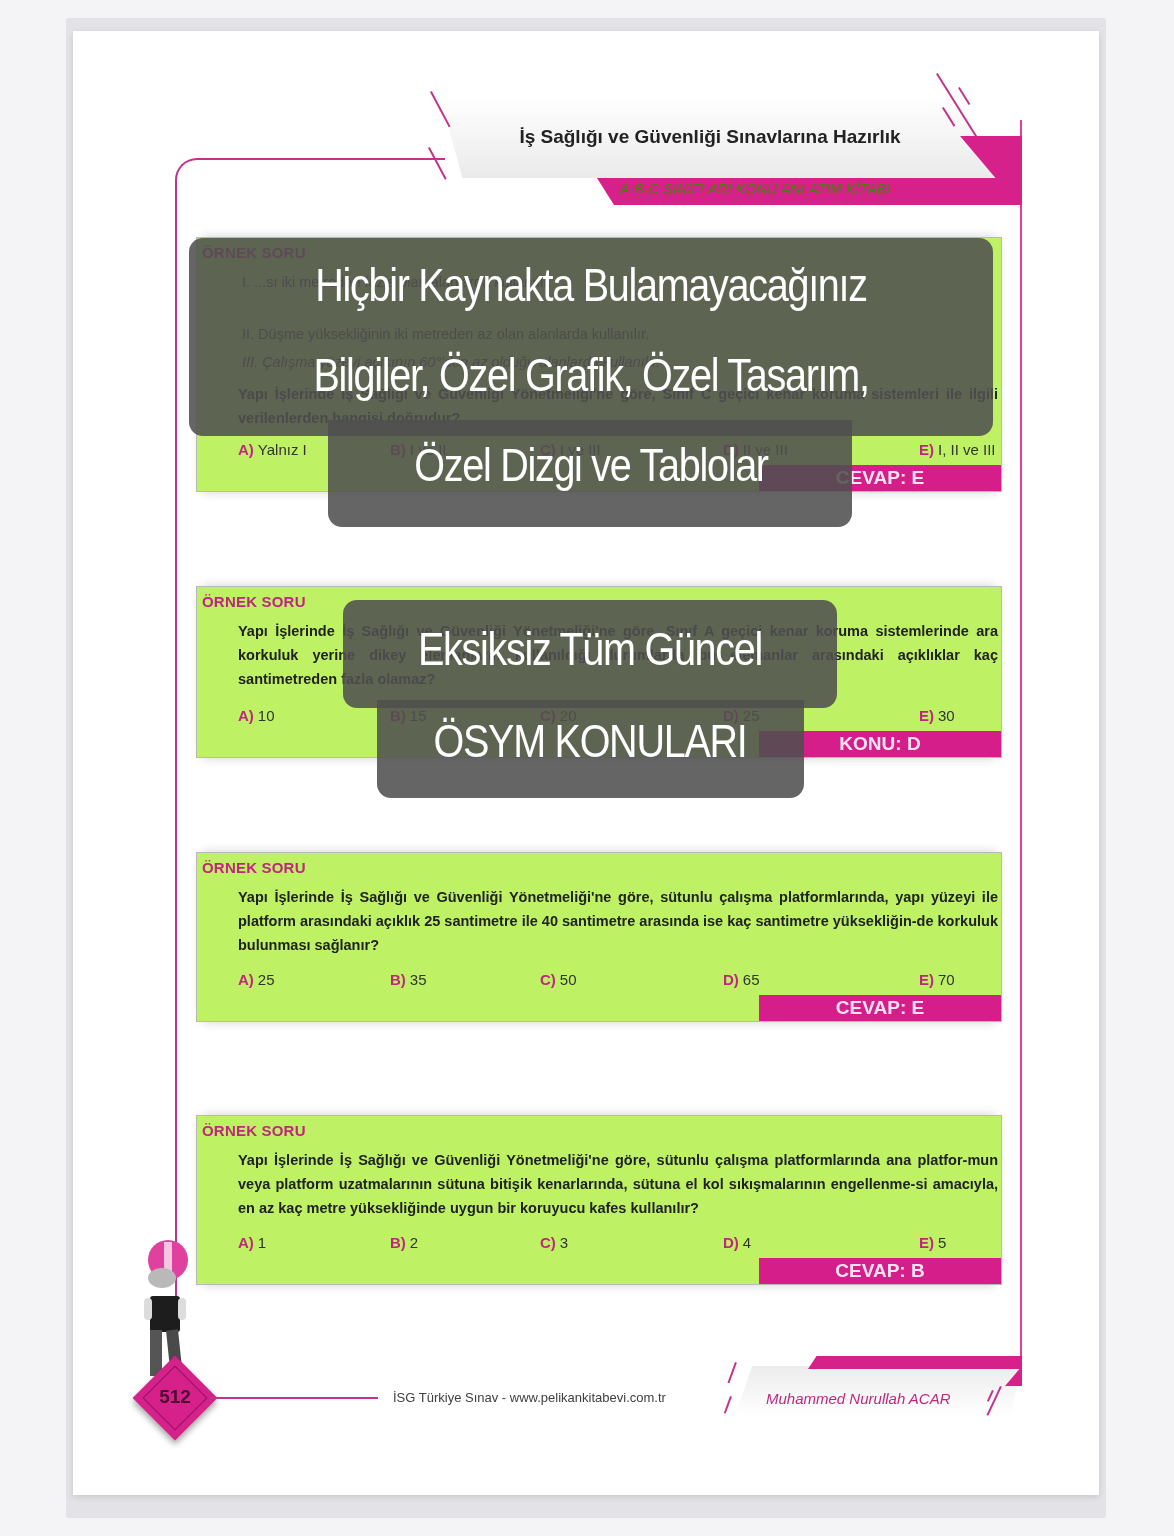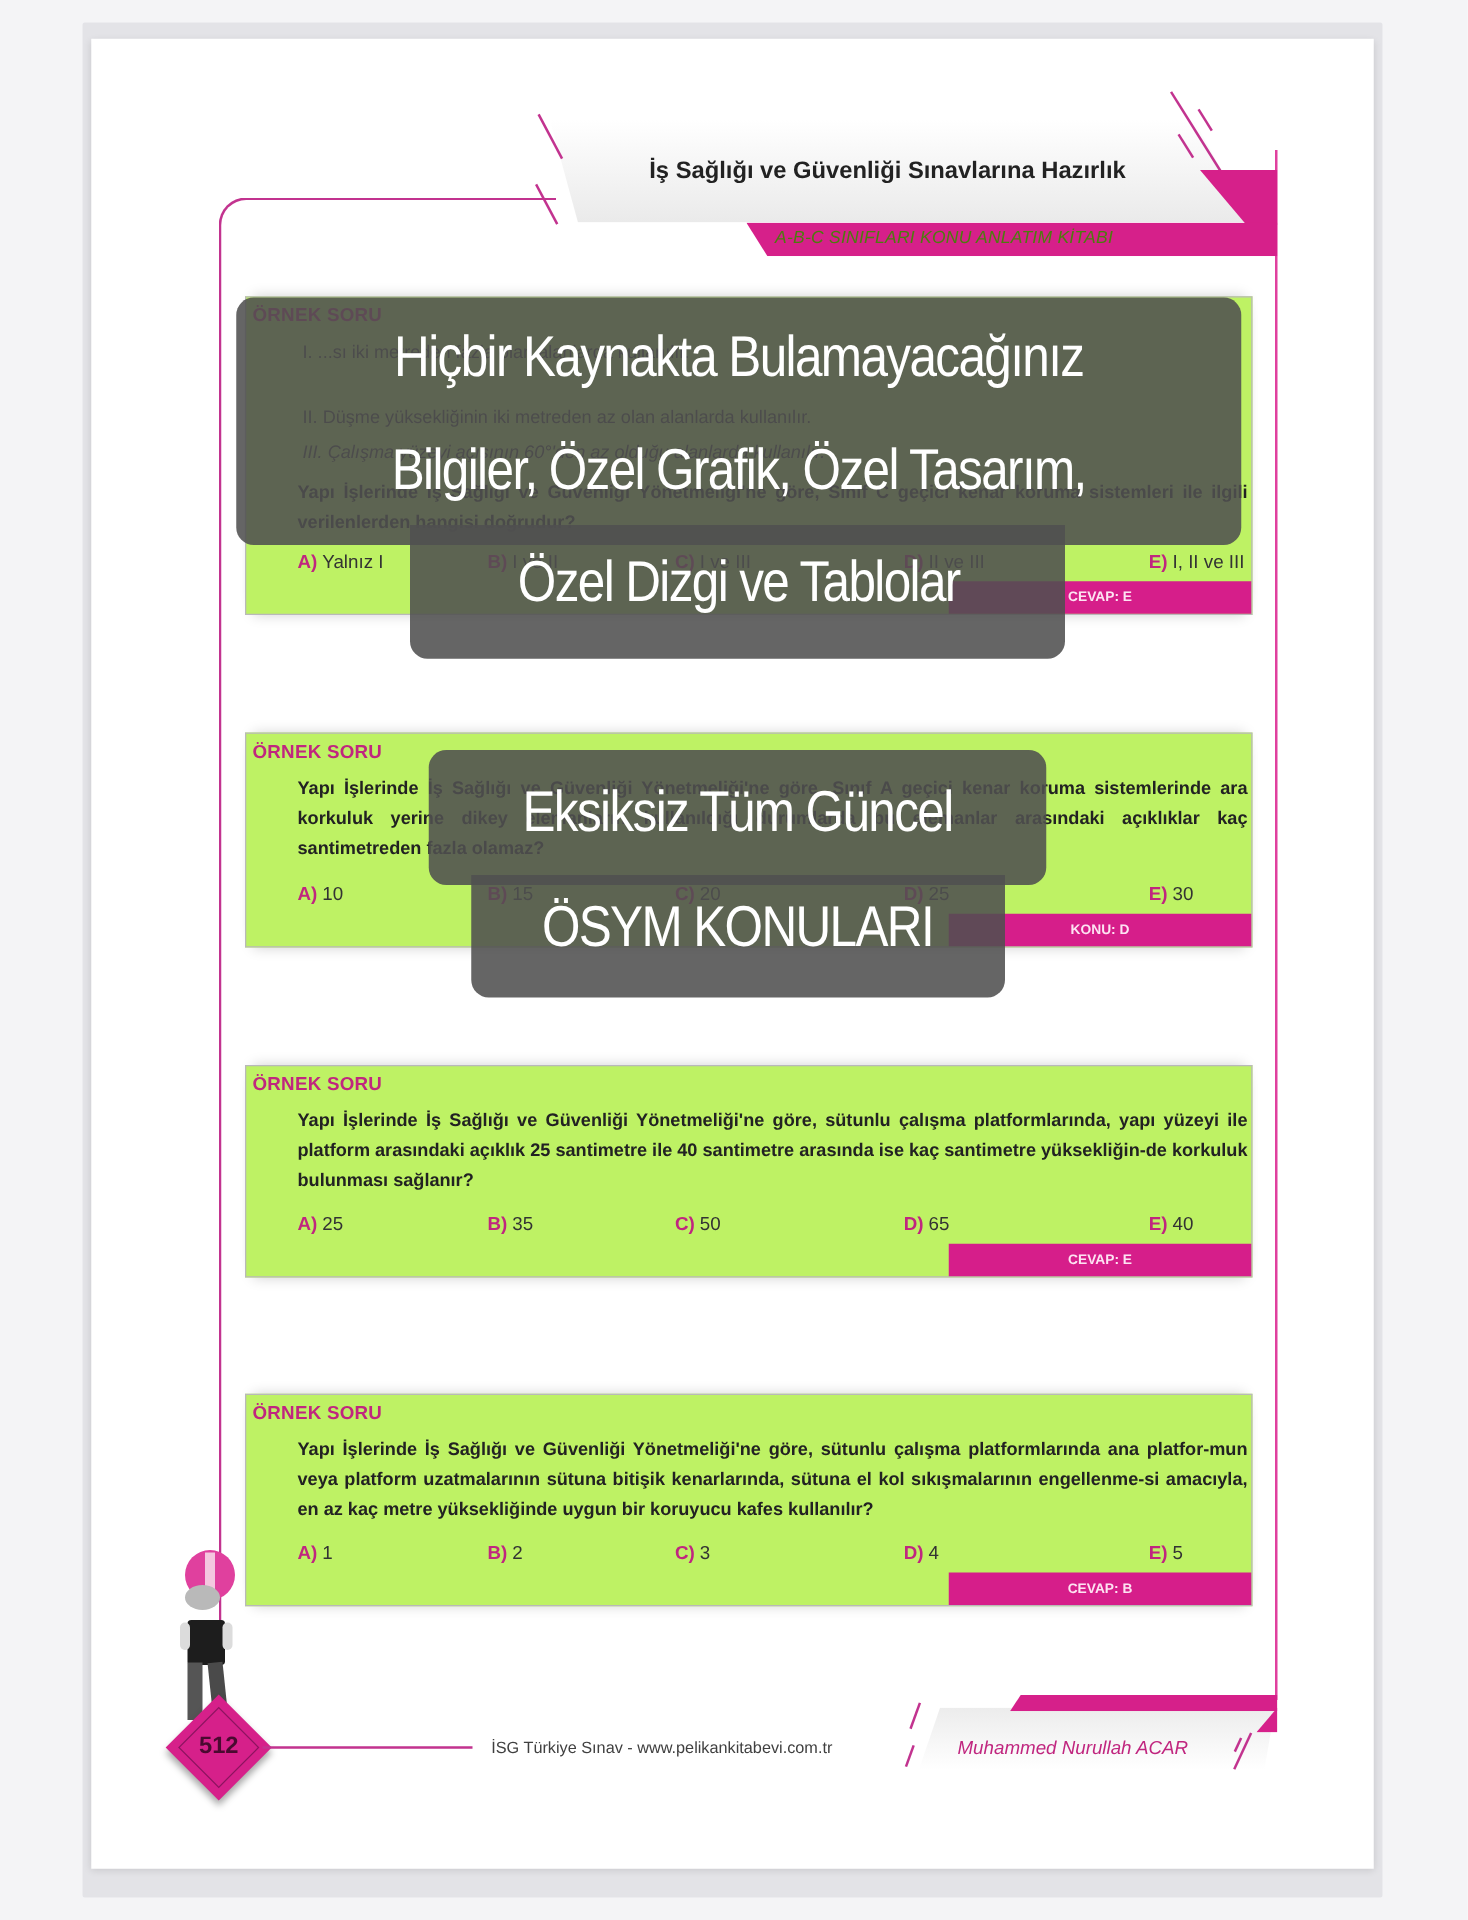--- a/index.html
+++ b/index.html
@@ -67,21 +67,21 @@
     font-size: 14.5px; line-height: 24px; color: #222; text-align: justify;
   }
   .q-sub {
     position: absolute; left: 45px; font-size: 14.5px; color: #333; white-space: nowrap;
   }
   .opts { position: absolute; left: 41px; width: 760px; font-size: 15px; color: #333; }
   .opt { position: absolute; white-space: nowrap; }
   .opt .k { color: #c0267f; font-weight: bold; margin-right: 4px; }
   .answer {
     position: absolute; right: 0; bottom: 0; width: 242px; height: 26px;
-    background: #d61e8a; color: #fde3f2; font-weight: bold; font-size: 11px;
+    background: #d61e8a; color: #fde3f2; font-weight: bold; font-size: 19px;
     text-align: center; line-height: 26px;
   }
 
   
   .overlay {
     position: absolute; background: rgba(80,80,80,0.88); border-radius: 14px;
   }
   .ov-text {
     position: absolute; color: #ffffff; font-family: "Liberation Sans", sans-serif;
     font-size: 46px; letter-spacing: -1.5px; transform: scaleX(0.86); transform-origin: center;
@@ -178,21 +178,21 @@
 </div>
 
 <div class="qbox" style="top:852px;height:170px;">
   <div class="q-label">ÖRNEK SORU</div>
   <div class="q-text">Yapı İşlerinde İş Sağlığı ve Güvenliği Yönetmeliği'ne göre, sütunlu çalışma platformlarında, yapı yüzeyi ile platform arasındaki açıklık 25 santimetre ile 40 santimetre arasında ise kaç santimetre yüksekliğin-de korkuluk bulunması sağlanır?</div>
   <div class="opts" style="top:118px;">
     <span class="opt" style="left:0;"><span class="k">A)</span><span>25</span></span>
     <span class="opt" style="left:152px;"><span class="k">B)</span><span>35</span></span>
     <span class="opt" style="left:302px;"><span class="k">C)</span><span>50</span></span>
     <span class="opt" style="left:485px;"><span class="k">D)</span><span>65</span></span>
-    <span class="opt" style="left:681px;"><span class="k">E)</span><span>40</span></span>
+    <span class="opt" style="left:681px;"><span class="k">E)</span><span>70</span></span>
   </div>
   <div class="answer">CEVAP: E</div>
 </div>
 
 <div class="qbox" style="top:1115px;height:170px;">
   <div class="q-label">ÖRNEK SORU</div>
   <div class="q-text">Yapı İşlerinde İş Sağlığı ve Güvenliği Yönetmeliği'ne göre, sütunlu çalışma platformlarında ana platfor-mun veya platform uzatmalarının sütuna bitişik kenarlarında, sütuna el kol sıkışmalarının engellenme-si amacıyla, en az kaç metre yüksekliğinde uygun bir koruyucu kafes kullanılır?</div>
   <div class="opts" style="top:118px;">
     <span class="opt" style="left:0;"><span class="k">A)</span><span>1</span></span>
     <span class="opt" style="left:152px;"><span class="k">B)</span><span>2</span></span>

